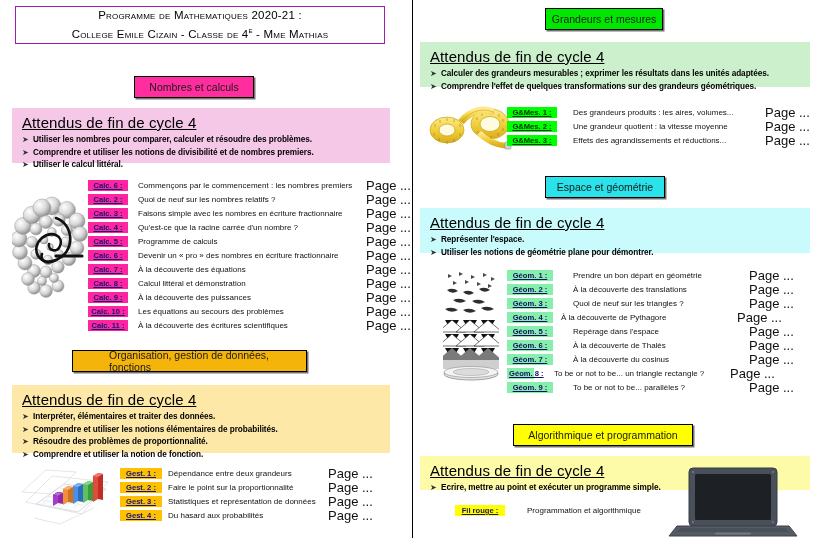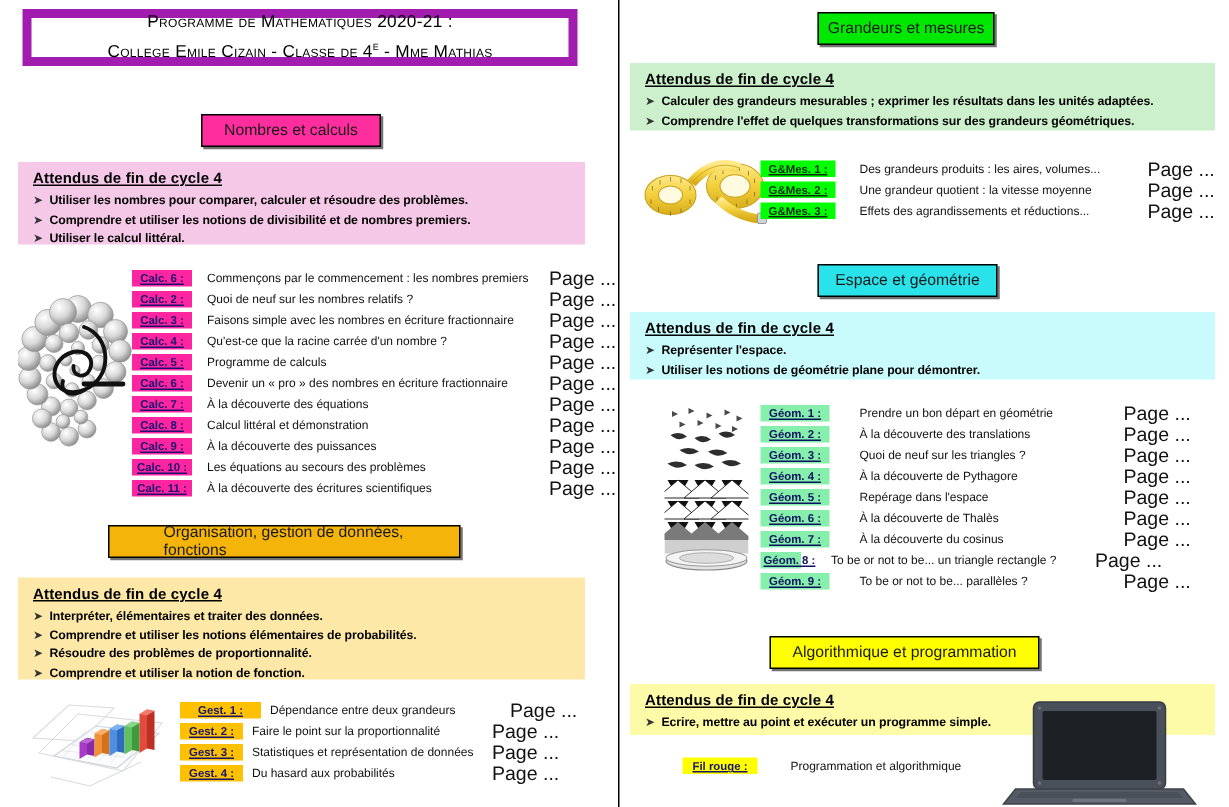--- a/index.html
+++ b/index.html
@@ -12,21 +12,21 @@
     position:relative;
   }
   .page{position:relative;width:819px;height:538px;}
   .col-left{position:absolute;left:0;top:0;width:408px;height:538px;}
   .col-right{position:absolute;left:413px;top:0;width:406px;height:538px;}
   .divider{position:absolute;left:412px;top:0;width:1px;height:538px;background:#000;}
 
   
   .title-box{
     position:absolute;left:15px;top:6px;width:370px;height:38px;
-    border:6px solid #a21caf;background:#fff;
+    border:1px solid #a21caf;background:#fff;
     display:flex;flex-direction:column;align-items:center;justify-content:center;
     box-sizing:border-box;
   }
   .title-line{
     font-variant:small-caps;
     font-family:"Liberation Sans", sans-serif;
     font-size:11.5px;line-height:15px;letter-spacing:.2px;
     white-space:nowrap;color:#000;
   }
   .title-line sup{font-size:8px;vertical-align:super;}
@@ -51,21 +51,21 @@
   .attendus{
     position:absolute;box-sizing:border-box;
     padding:6px 10px 7px 10px;
   }
   .attendus.pink{background:#f6c8e8;}
   .attendus.orange{background:#fde8a8;}
   .attendus.green{background:#cbf0cb;}
   .attendus.cyan{background:#c9fbfd;}
   .attendus.yellow{background:#fdfaa8;}
   .att-title{
-    font-size:10px;font-weight:bold;text-decoration:underline;
+    font-size:15px;font-weight:normal;text-decoration:underline;
     margin-bottom:3px;letter-spacing:.1px;
   }
   .att-li{
     display:flex;align-items:flex-start;
     font-size:8.2px;line-height:11.5px;font-weight:bold;margin:1px 0 0 0;
   }
   .bullet{
     display:inline-block;width:11px;flex:0 0 11px;color:#333;
     font-size:8px;line-height:11.5px;font-family:"DejaVu Sans",sans-serif;
   }
@@ -326,21 +326,21 @@
               <polygon points="73,40 73,14 78,11 78,37" fill="#e04b3c"></polygon>
               <polygon points="78,11 83,12 83,38 78,37" fill="#bd2f22"></polygon>
               <polygon points="73,14 78,11 83,12 78,15" fill="#f27a6c"></polygon>
             </g>
         </g>
       </svg>
     </div>
 
     <div class="chaptable" style="left:120px;top:466px;">
       <div class="chaprow">
-        <span class="chaptag orange" style="width:54px;">Gest. 1 :</span>
+        <span class="chaptag orange" style="width:42px;">Gest. 1 :</span>
         <span class="chapname" style="width:160px;padding-left:6px;">Dépendance entre deux grandeurs</span>
         <span class="chappage">Page ...</span>
       </div>
       <div class="chaprow">
         <span class="chaptag orange" style="width:42px;">Gest. 2 :</span>
         <span class="chapname" style="width:160px;padding-left:6px;">Faire le point sur la proportionnalité</span>
         <span class="chappage">Page ...</span>
       </div>
       <div class="chaprow">
         <span class="chaptag orange" style="width:42px;">Gest. 3 :</span>
@@ -540,21 +540,21 @@
         <span class="chapname" style="width:176px;padding-left:20px;">À la découverte des translations</span>
         <span class="chappage">Page ...</span>
       </div>
       <div class="chaprow">
         <span class="chaptag cyan" style="width:46px;">Géom. 3 :</span>
         <span class="chapname" style="width:176px;padding-left:20px;">Quoi de neuf sur les triangles ?</span>
         <span class="chappage">Page ...</span>
       </div>
       <div class="chaprow">
         <span class="chaptag cyan" style="width:46px;">Géom. 4 :</span>
-        <span class="chapname" style="width:176px;padding-left:20px;">À la découverte de Pythagore</span>
+        <span class="chapname" style="width:176px;padding-left:8px;">À la découverte de Pythagore</span>
         <span class="chappage">Page ...</span>
       </div>
       <div class="chaprow">
         <span class="chaptag cyan" style="width:46px;">Géom. 5 :</span>
         <span class="chapname" style="width:176px;padding-left:20px;">Repérage dans l'espace</span>
         <span class="chappage">Page ...</span>
       </div>
       <div class="chaprow">
         <span class="chaptag cyan" style="width:46px;">Géom. 6 :</span>
         <span class="chapname" style="width:176px;padding-left:20px;">À la découverte de Thalès</span>

